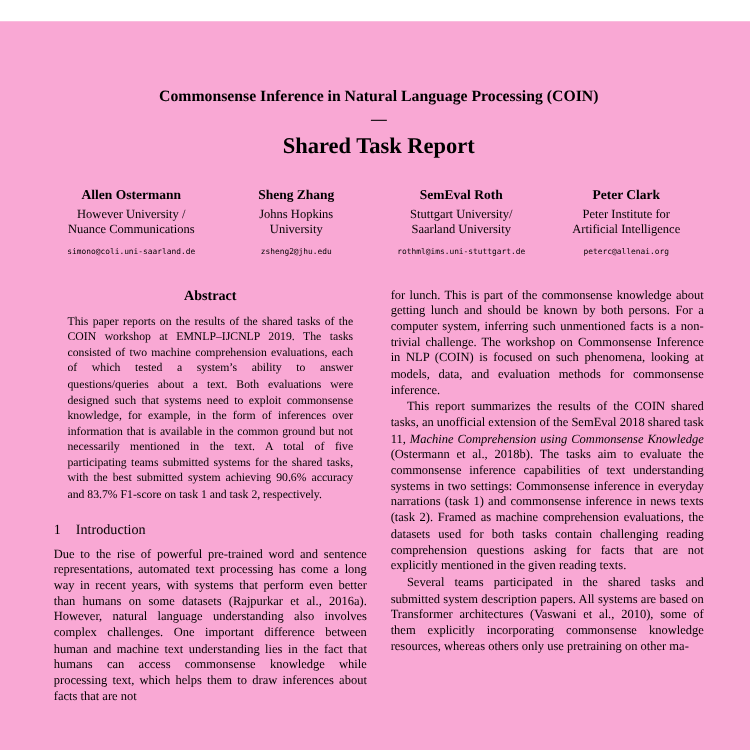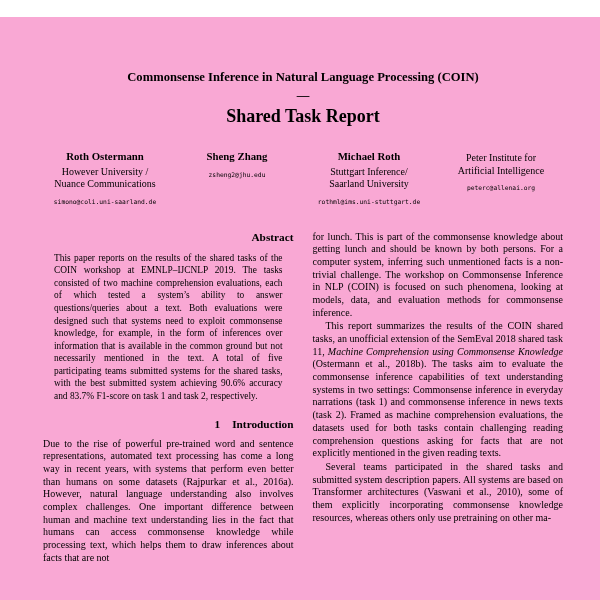--- a/index.html
+++ b/index.html
@@ -37,38 +37,37 @@
   }
 
   .columns {
     display: flex;
     gap: 19px;
     margin-top: 26px;
   }
   .col { flex: 1 1 0; min-width: 0; }
 
   .abstract-heading {
-    text-align: right;
+    text-align: center;
     font-weight: bold;
     font-size: 11.3px;
     margin: 0 0 9px 0;
   }
   .abstract-body {
     font-size: 9.4px;
     line-height: 1.34;
     text-align: justify;
     padding: 0 11px;
     hyphens: auto;
   }
 
   .section-heading {
-    font-weight: bold;
+    font-weight: normal;
     font-size: 11.3px;
     margin: 15px 0 8px 0;
-    text-align: right;
   }
   .section-heading .sec-num { margin-right: 12px; }
 
   p.body-par {
     font-size: 10px;
     line-height: 1.27;
     text-align: justify;
     margin: 0;
     hyphens: auto;
   }
@@ -81,36 +80,39 @@
 <div class="page">
 
   <div class="title-block">
     <div class="title-line1">Commonsense Inference in Natural Language Processing (COIN)</div>
     <div class="title-sep">—</div>
     <div class="title-line2">Shared Task Report</div>
   </div>
 
   <div class="authors-row">
     <div class="author">
-      <div class="author-name">Roth Ostermann</div>
+      <div class="author-name">Allen Ostermann</div>
       <div class="author-affil">However University /
 Nuance Communications</div>
       <div class="author-email">simono@coli.uni-saarland.de</div>
     </div>
     <div class="author">
       <div class="author-name">Sheng Zhang</div>
+      <div class="author-affil">Johns Hopkins
+University</div>
       <div class="author-email">zsheng2@jhu.edu</div>
     </div>
     <div class="author">
-      <div class="author-name">Michael Roth</div>
-      <div class="author-affil">Stuttgart Inference/
+      <div class="author-name">SemEval Roth</div>
+      <div class="author-affil">Stuttgart University/
 Saarland University</div>
       <div class="author-email">rothml@ims.uni-stuttgart.de</div>
     </div>
     <div class="author">
+      <div class="author-name">Peter Clark</div>
       <div class="author-affil">Peter Institute for
 Artificial Intelligence</div>
       <div class="author-email">peterc@allenai.org</div>
     </div>
   </div>
 
   <div class="columns">
 
     <div class="col">
       <div class="abstract-heading">Abstract</div>

